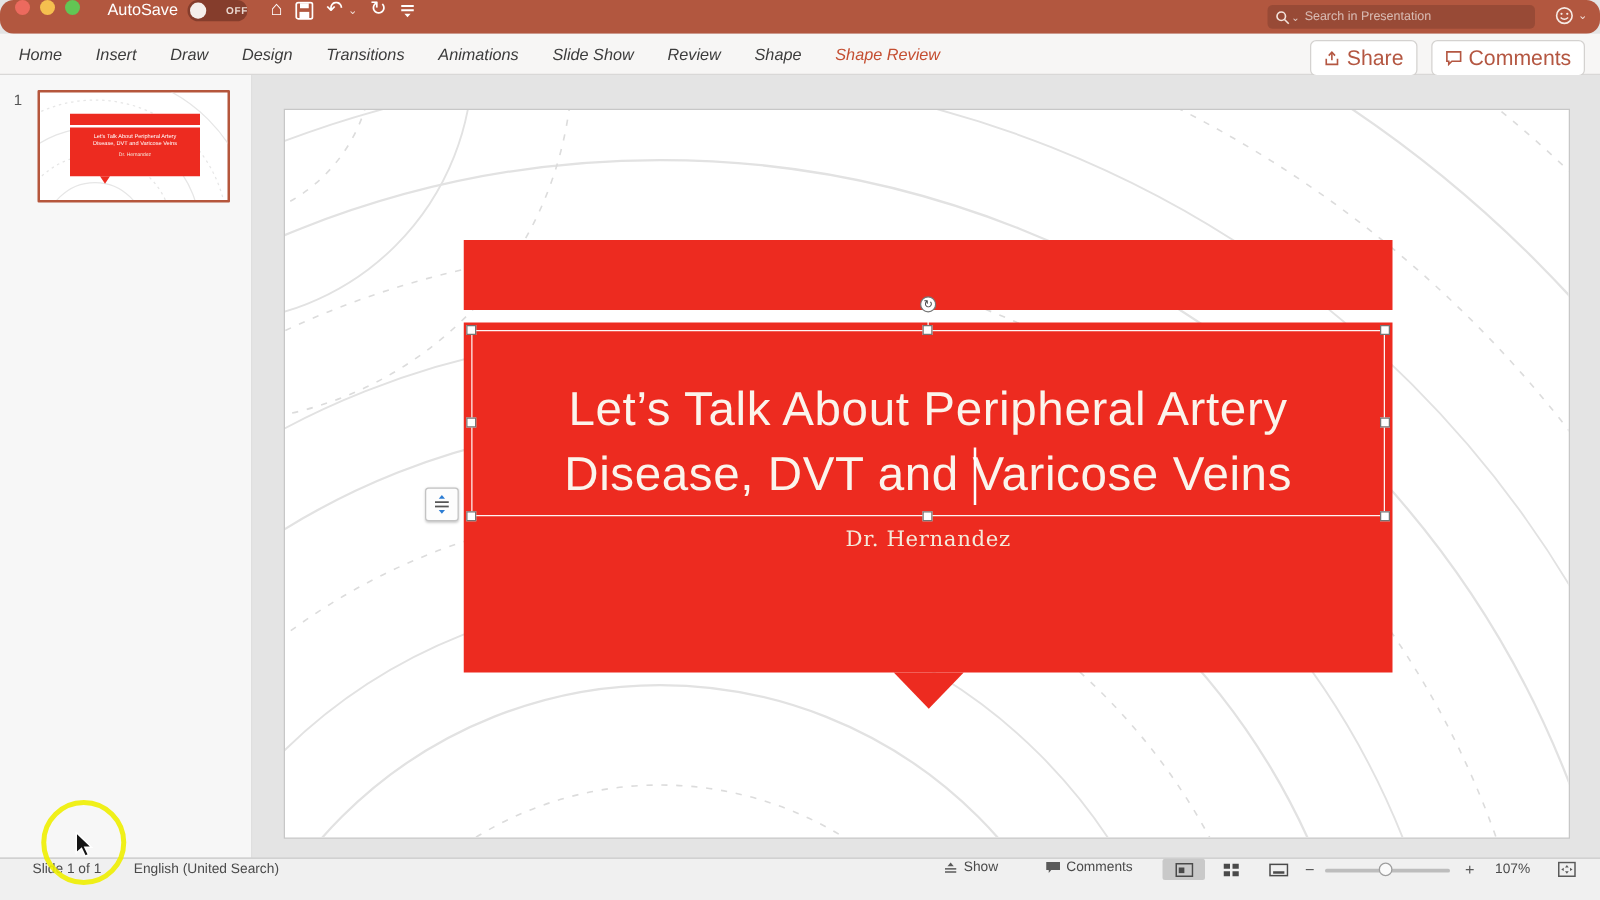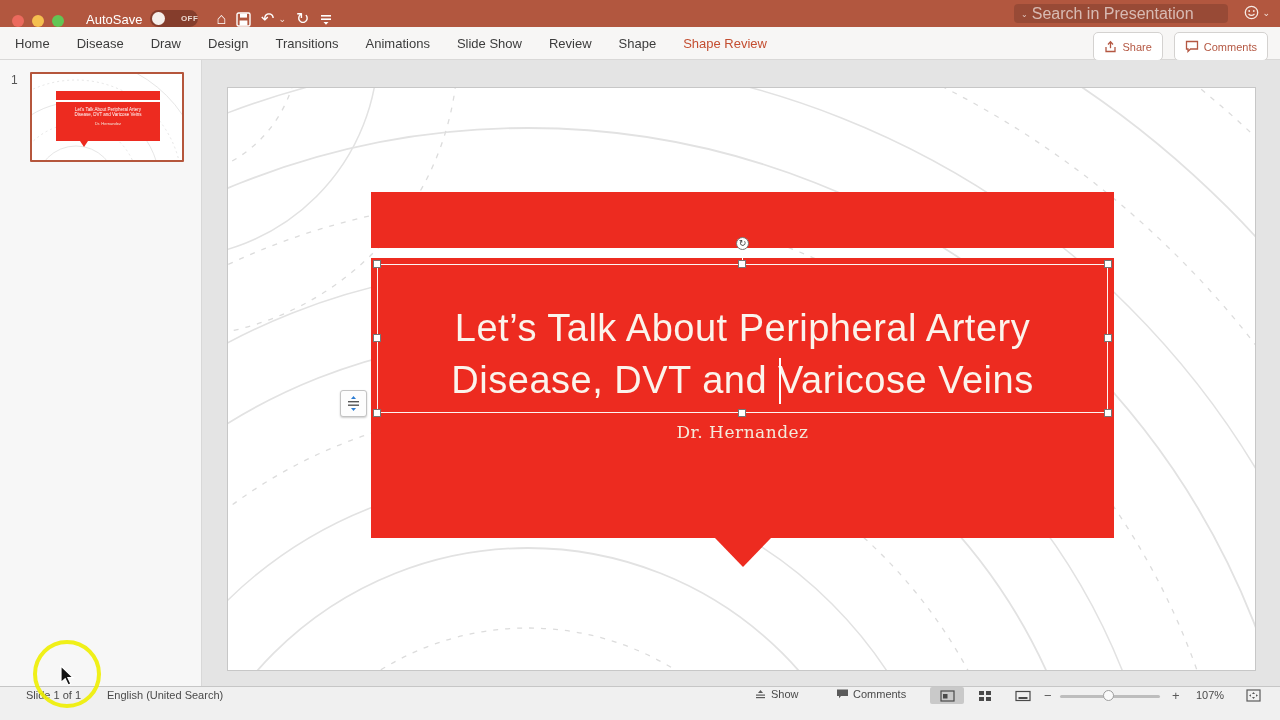--- a/index.html
+++ b/index.html
@@ -1,49 +1,49 @@
 <!DOCTYPE html>
 <html style="--titlebar: #B2573F; --accent: #ED2B20; --active-tab: #C44E31; --button-text: #B45742;"><head>
 <meta charset="utf-8">
 <style>
   * { margin:0; padding:0; box-sizing:border-box; }
   html,body { width:1280px; height:720px; overflow:hidden; }
   body { font-family:"Liberation Sans","DejaVu Sans",sans-serif; position:relative; background:#E4E4E4; }
 
   
   .titlebar { position:absolute; left:0; top:0; width:1280px; height:27px;
-    background:var(--titlebar,#B2573F); display:flex; align-items:flex-end; }
+    background:var(--titlebar,#B2573F); display:flex; align-items:flex-start;border-radius:11px; }
   .traffic { display:flex; gap:8px; margin-left:12px; }
   .light { width:12px; height:12px; border-radius:50%; }
   .light.red{ background:#EC6A5E; } .light.yellow{ background:#F5BF4F; } .light.green{ background:#62C554; }
   .autosave-label { color:#fff; font-size:13px; margin-left:22px; }
   .toggle { margin-left:8px; width:48px; height:17px; border-radius:9px; background:rgba(50,15,8,.35);
     display:flex; align-items:center; position:relative; }
   .knob { width:13px; height:13px; border-radius:50%; background:#F5EFEB; margin-left:2px; }
   .toggle-state { color:#EAD8D0; font-size:8px; font-weight:bold; margin-left:16px; letter-spacing:.5px; }
   .qat { display:flex; align-items:center; gap:10px; margin-left:18px; color:#fff; }
   .qat .glyph { font-size:16px; line-height:16px; color:#fff; }
   .chev { font-size:9px; color:#F3E3DC; margin-left:-6px; }
   .win-title { position:absolute; left:0; right:0; text-align:center; color:#FCF7F4; font-size:13px; font-weight:bold; pointer-events:none; }
   .searchbox { position:absolute; right:52px; top:4px; width:214px; height:19px; border-radius:4px;
     background:rgba(0,0,0,.14); display:flex; align-items:center; padding:0 6px; }
-  .searchbox input { flex:1; background:transparent; border:none; outline:none; color:#fff; font-size:16px; }
+  .searchbox input { flex:1; background:transparent; border:none; outline:none; color:#fff; font-size:10px; }
   .searchbox input::placeholder { color:rgba(255,255,255,.62); }
   .search-chev { font-size:8px; color:rgba(255,255,255,.7); margin:2px 4px 0 1px; }
   .account { position:absolute; right:10px; top:5px; display:flex; align-items:center; gap:3px; }
 
   
   .ribbon { position:absolute; left:0; top:27px; width:1280px; height:33px; background:#F7F6F5;
     border-bottom:1px solid #D9D8D7; display:flex; align-items:center; }
-  .tabs { display:flex; gap:27px; padding-left:15px; }
+  .tabs { display:flex; gap:27px; padding-left:15px;font-style:italic; }
   .tab { font-size:13px; color:#3C3C3C; cursor:default; white-space:nowrap; }
   .tab.active { color:var(--active-tab,#C44E31); }
   .ribbon-right { position:absolute; right:12px; top:5px; display:flex; gap:11px; }
   .rbtn { height:29px; background:#fff; border:1px solid #D4D2D0; border-radius:5px; display:flex;
-    align-items:center; gap:5px; padding:0 10px; color:var(--button-text,#B45742); font-size:11px; }
+    align-items:center; gap:5px; padding:0 10px; color:var(--button-text,#B45742); font-size:17px; }
   .rbtn svg { display:block; }
 
   
   .sidebar { position:absolute; left:0; top:60px; width:202px; height:643px; background:#F7F7F7; border-right:1px solid #D8D8D8; }
   .slide-num { position:absolute; left:11px; top:13px; font-size:12px; color:#555; }
   .thumb { position:absolute; left:30px; top:12px; width:154px; height:90px; background:#fff;
     border:2px solid #B5563C; border-radius:1px; overflow:hidden; }
   .thumb svg.arcs { position:absolute; left:0; top:0; }
   .mini-shape { position:absolute; left:24px; top:17px; width:104px; height:50px; background:var(--accent,#ED2B20); }
   .mini-gap { position:absolute; left:0; top:9px; width:104px; height:2px; background:#fff; }
@@ -139,21 +139,21 @@
       <circle cx="9.8" cy="6" r="0.9" fill="#F6EAE4"></circle>
       <path d="M4.5 9 Q7.5 11.8 10.5 9" fill="none" stroke="#F6EAE4" stroke-width="1.2"></path>
     </svg>
     <span class="chev" style="margin-left:0">⌄</span>
   </div>
 </div>
 
 <div class="ribbon">
   <div class="tabs">
     <span class="tab">Home</span>
-    <span class="tab">Disease</span>
+    <span class="tab">Insert</span>
     <span class="tab">Draw</span>
     <span class="tab">Design</span>
     <span class="tab">Transitions</span>
     <span class="tab">Animations</span>
     <span class="tab">Slide Show</span>
     <span class="tab">Review</span>
     <span class="tab">Shape</span>
     <span class="tab active">Shape Review</span>
   </div>
   <div class="ribbon-right">

